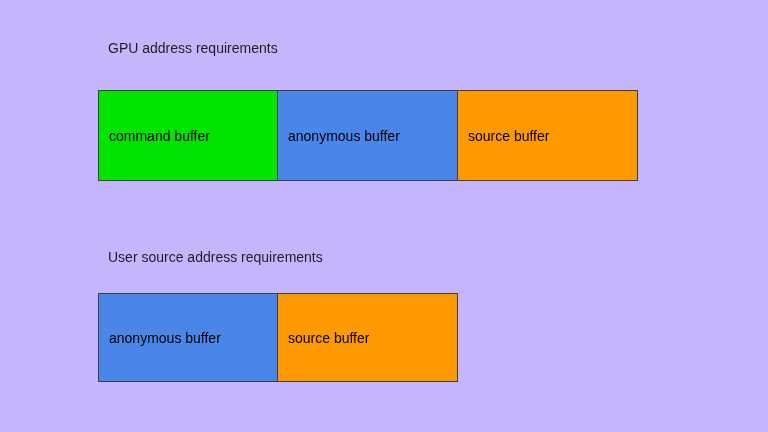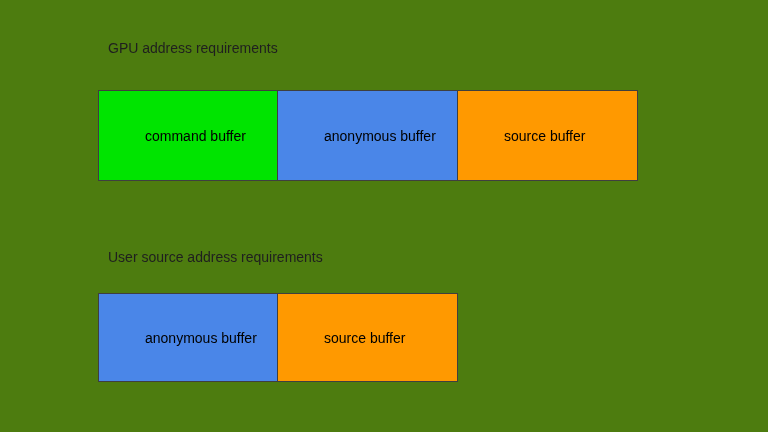--- a/index.html
+++ b/index.html
@@ -5,21 +5,21 @@
   html, body {
     margin: 0;
     padding: 0;
     background: #ffffff;
     font-family: "Liberation Sans", sans-serif;
   }
   .canvas {
     position: relative;
     width: 768px;
     height: 432px;
-    background: #4d7c0f;
+    background: #c4b5fd;
     overflow: hidden;
   }
   .section-title {
     position: absolute;
     left: 108px;
     font-size: 14px;
     line-height: 16px;
     color: #1f1f1f;
     white-space: nowrap;
   }
@@ -39,21 +39,20 @@
     border: 1px solid #3f3f3f;
     display: flex;
     align-items: center;
     padding-left: 10px;
   }
   .buffer-box + .buffer-box { border-left: none; }
   .buffer-label {
     font-size: 14px;
     color: #000000;
     white-space: nowrap;
-    margin-left: 36px;
   }
 </style>
 </head>
 <body>
 
 <div class="canvas">
 
   <div class="section-title title-gpu">GPU address requirements</div>
 
   <div class="buffer-row row-gpu">

